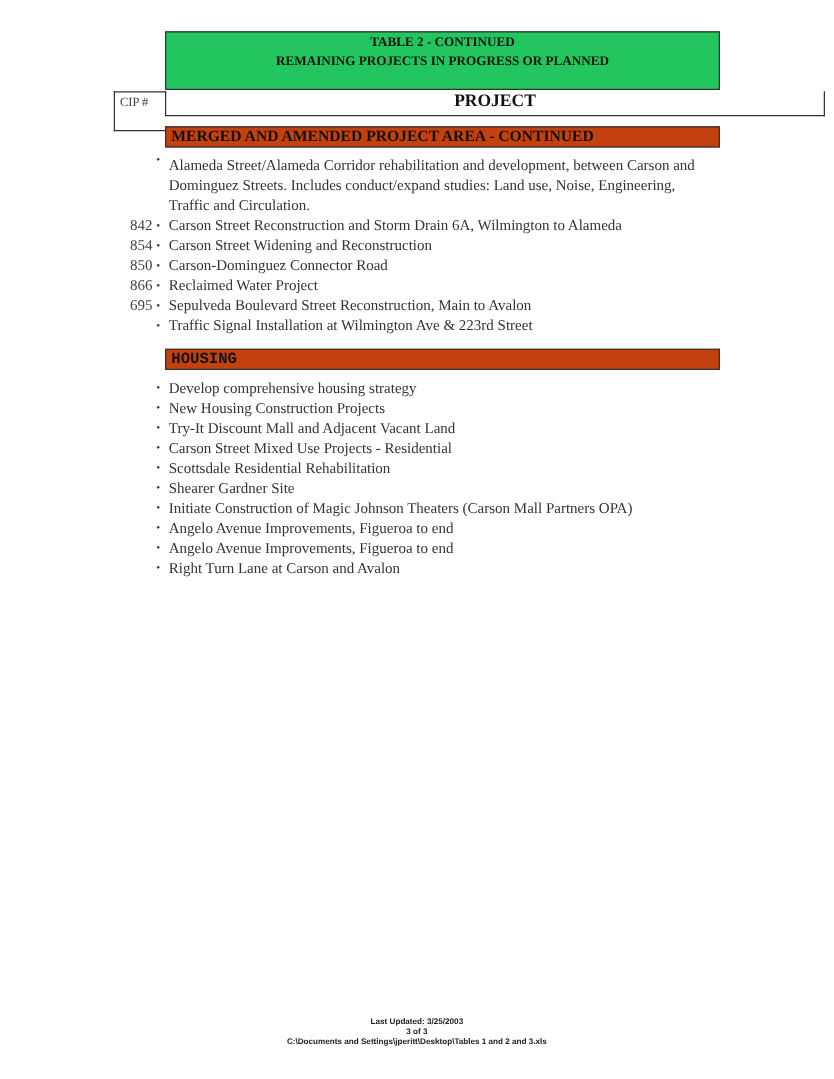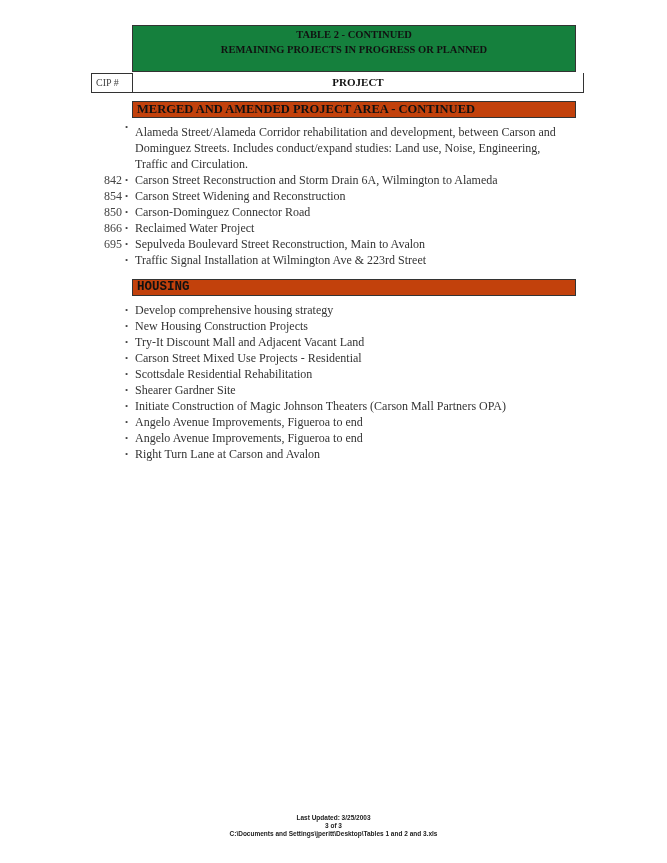--- a/index.html
+++ b/index.html
@@ -1,25 +1,25 @@
 <!DOCTYPE html>
 <html><head>
 <meta charset="utf-8">
 <style>
   html, body { margin:0; padding:0; background:#ffffff; }
   body { width:667px; height:863px; position:relative; overflow:hidden;
          font-family:"Liberation Serif", "DejaVu Serif", serif; color:#333; }
   .abs { position:absolute; }
-  .hdr { left:132px; top:25px; width:444px; height:47px; background:#15803d;
+  .hdr { left:132px; top:25px; width:444px; height:47px; background:#22c55e;
          border:1.5px solid #333; text-align:center; font-weight:bold;
          font-size:10.5px; line-height:15px; color:#111; box-sizing:border-box; padding-top:1px; }
-  .cip { left:91px; top:73px; width:42px; height:20px; border:1.5px solid #333; border-right:none;
+  .cip { left:91px; top:73px; width:42px; height:32px; border:1.5px solid #333; border-right:none;
          box-sizing:border-box; font-size:10px; line-height:17px; padding-left:4px; color:#444; }
-  .proj { left:132px; top:73px; width:452px; height:20px; border:1.5px solid #333; border-top:none;
-          box-sizing:border-box; text-align:center; font-weight:bold; font-size:11px; line-height:18px; color:#111; }
+  .proj { left:132px; top:73px; width:528px; height:20px; border:1.5px solid #333; border-top:none;
+          box-sizing:border-box; text-align:center; font-weight:bold; font-size:14px; line-height:18px; color:#111; }
   .bar { left:132px; width:444px; height:17px; background:#c2410c; border:1.5px solid #333;
          box-sizing:border-box; font-weight:bold; font-size:12.5px; line-height:14px; padding-left:4px; color:#111; }
   .row { left:0; width:667px; height:16px; font-size:12px; line-height:16px;text-decoration:underline; }
   .num { position:absolute; right:545px; text-align:right; color:#444; }
   .bul { position:absolute; left:125px; font-size:9px; color:#444; }
   .txt { position:absolute; left:135px; color:#333; white-space:nowrap; }
   .multi { position:absolute; left:135px; width:440px; font-size:12px; line-height:16px; color:#333; }
   .foot { left:0; width:667px; text-align:center; font-family:"Liberation Sans", sans-serif;
           font-size:6.5px; line-height:8px; color:#222; font-weight:bold; }
 </style>

